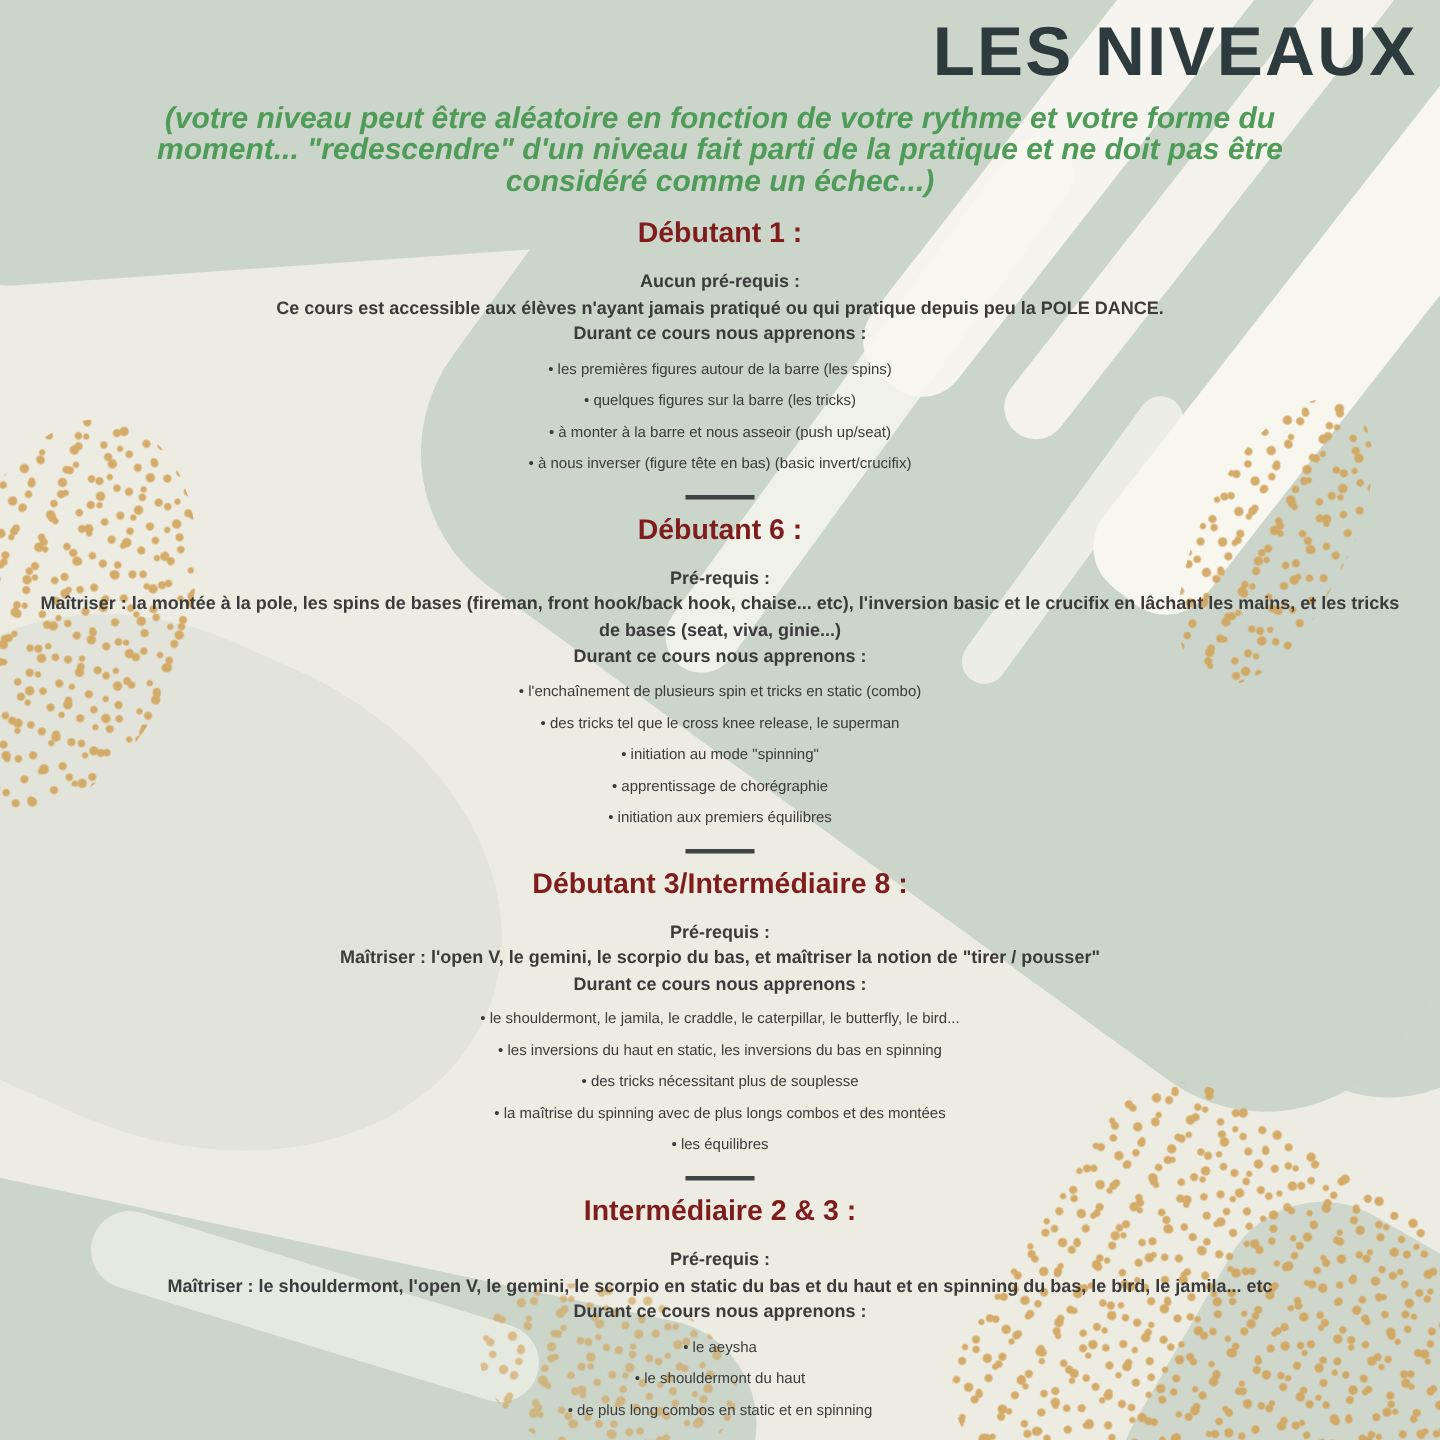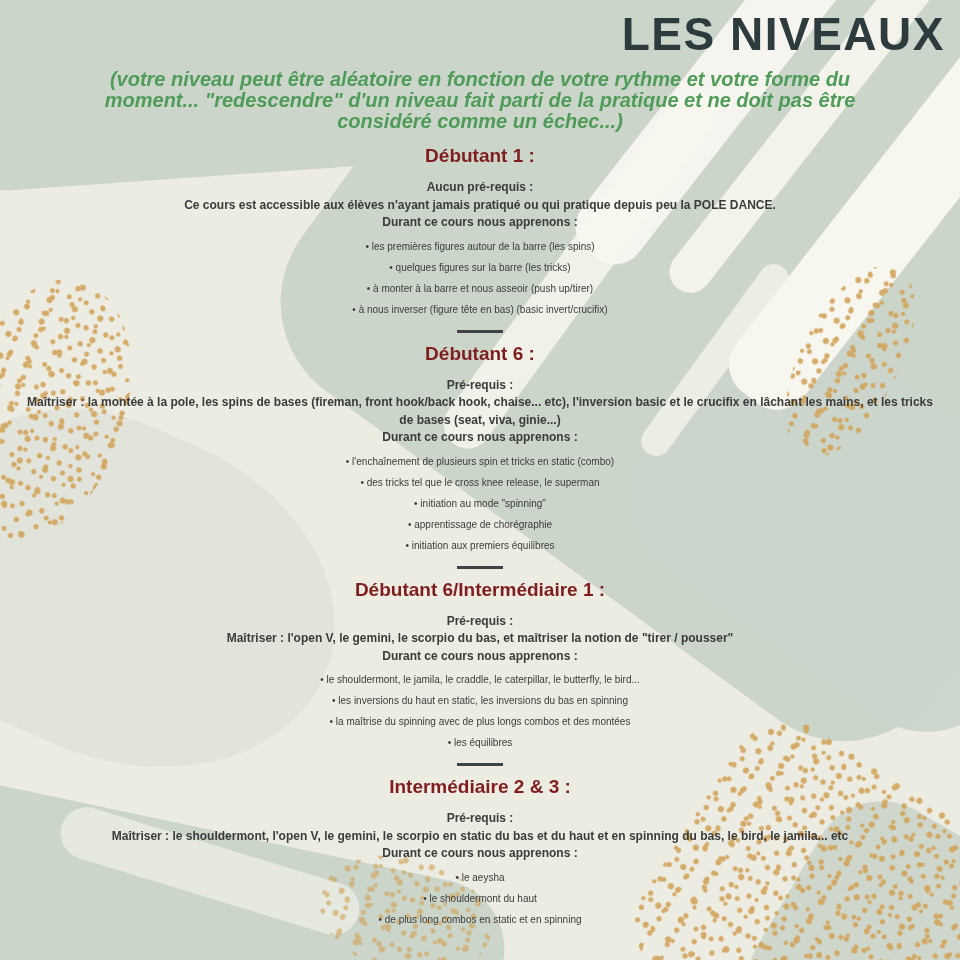--- a/index.html
+++ b/index.html
@@ -86,21 +86,21 @@
       <section>
         <h2 class="sec-heading">Débutant 1 :</h2>
         <div class="intro">
           <p class="intro-line">Aucun pré-requis :</p>
           <p class="intro-line">Ce cours est accessible aux élèves n'ayant jamais pratiqué ou qui pratique depuis peu la POLE DANCE.</p>
           <p class="intro-line">Durant ce cours nous apprenons :</p>
         </div>
         <ul class="bullets">
           <li class="bullet">• les premières figures autour de la barre (les spins)</li>
           <li class="bullet">• quelques figures sur la barre (les tricks)</li>
-          <li class="bullet">• à monter à la barre et nous asseoir (push up/tirer)</li>
+          <li class="bullet">• à monter à la barre et nous asseoir (push up/seat)</li>
           <li class="bullet">• à nous inverser (figure tête en bas) (basic invert/crucifix)</li>
         </ul>
       </section>
       <section>
         <div class="divider"></div>
         <h2 class="sec-heading">Débutant 6 :</h2>
         <div class="intro">
           <p class="intro-line">Pré-requis :</p>
           <p class="intro-line">Maîtriser : la montée à la pole, les spins de bases (fireman, front hook/back hook, chaise... etc), l'inversion basic et le crucifix en lâchant les mains, et les tricks de bases (seat, viva, ginie...)</p>
           <p class="intro-line">Durant ce cours nous apprenons :</p>
@@ -108,29 +108,30 @@
         <ul class="bullets">
           <li class="bullet">• l'enchaînement de plusieurs spin et tricks en static (combo)</li>
           <li class="bullet">• des tricks tel que le cross knee release, le superman</li>
           <li class="bullet">• initiation au mode "spinning"</li>
           <li class="bullet">• apprentissage de chorégraphie</li>
           <li class="bullet">• initiation aux premiers équilibres</li>
         </ul>
       </section>
       <section>
         <div class="divider"></div>
-        <h2 class="sec-heading">Débutant 6/Intermédiaire 1 :</h2>
+        <h2 class="sec-heading">Débutant 3/Intermédiaire 8 :</h2>
         <div class="intro">
           <p class="intro-line">Pré-requis :</p>
           <p class="intro-line">Maîtriser : l'open V, le gemini, le scorpio du bas, et maîtriser la notion de "tirer / pousser"</p>
           <p class="intro-line">Durant ce cours nous apprenons :</p>
         </div>
         <ul class="bullets">
           <li class="bullet">• le shouldermont, le jamila, le craddle, le caterpillar, le butterfly, le bird...</li>
           <li class="bullet">• les inversions du haut en static, les inversions du bas en spinning</li>
+          <li class="bullet">• des tricks nécessitant plus de souplesse</li>
           <li class="bullet">• la maîtrise du spinning avec de plus longs combos et des montées</li>
           <li class="bullet">• les équilibres</li>
         </ul>
       </section>
       <section>
         <div class="divider"></div>
         <h2 class="sec-heading">Intermédiaire 2 &amp; 3 :</h2>
         <div class="intro">
           <p class="intro-line">Pré-requis :</p>
           <p class="intro-line">Maîtriser : le shouldermont, l'open V, le gemini, le scorpio en static du bas et du haut et en spinning du bas, le bird, le jamila... etc</p>

